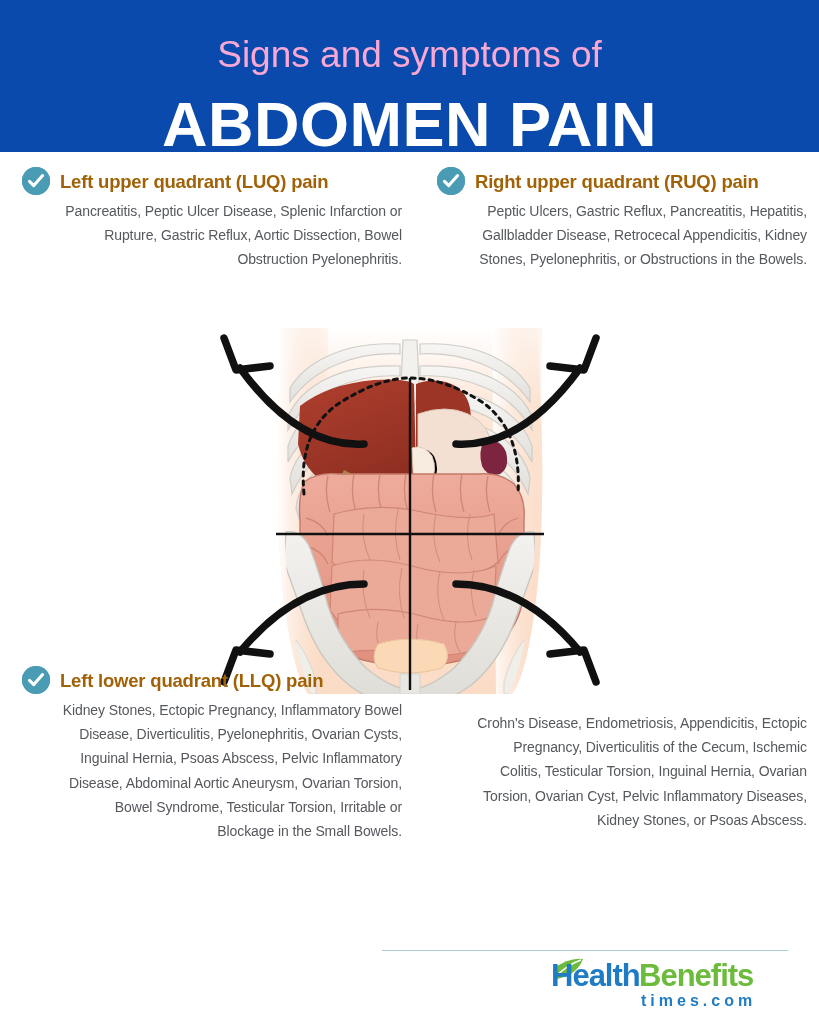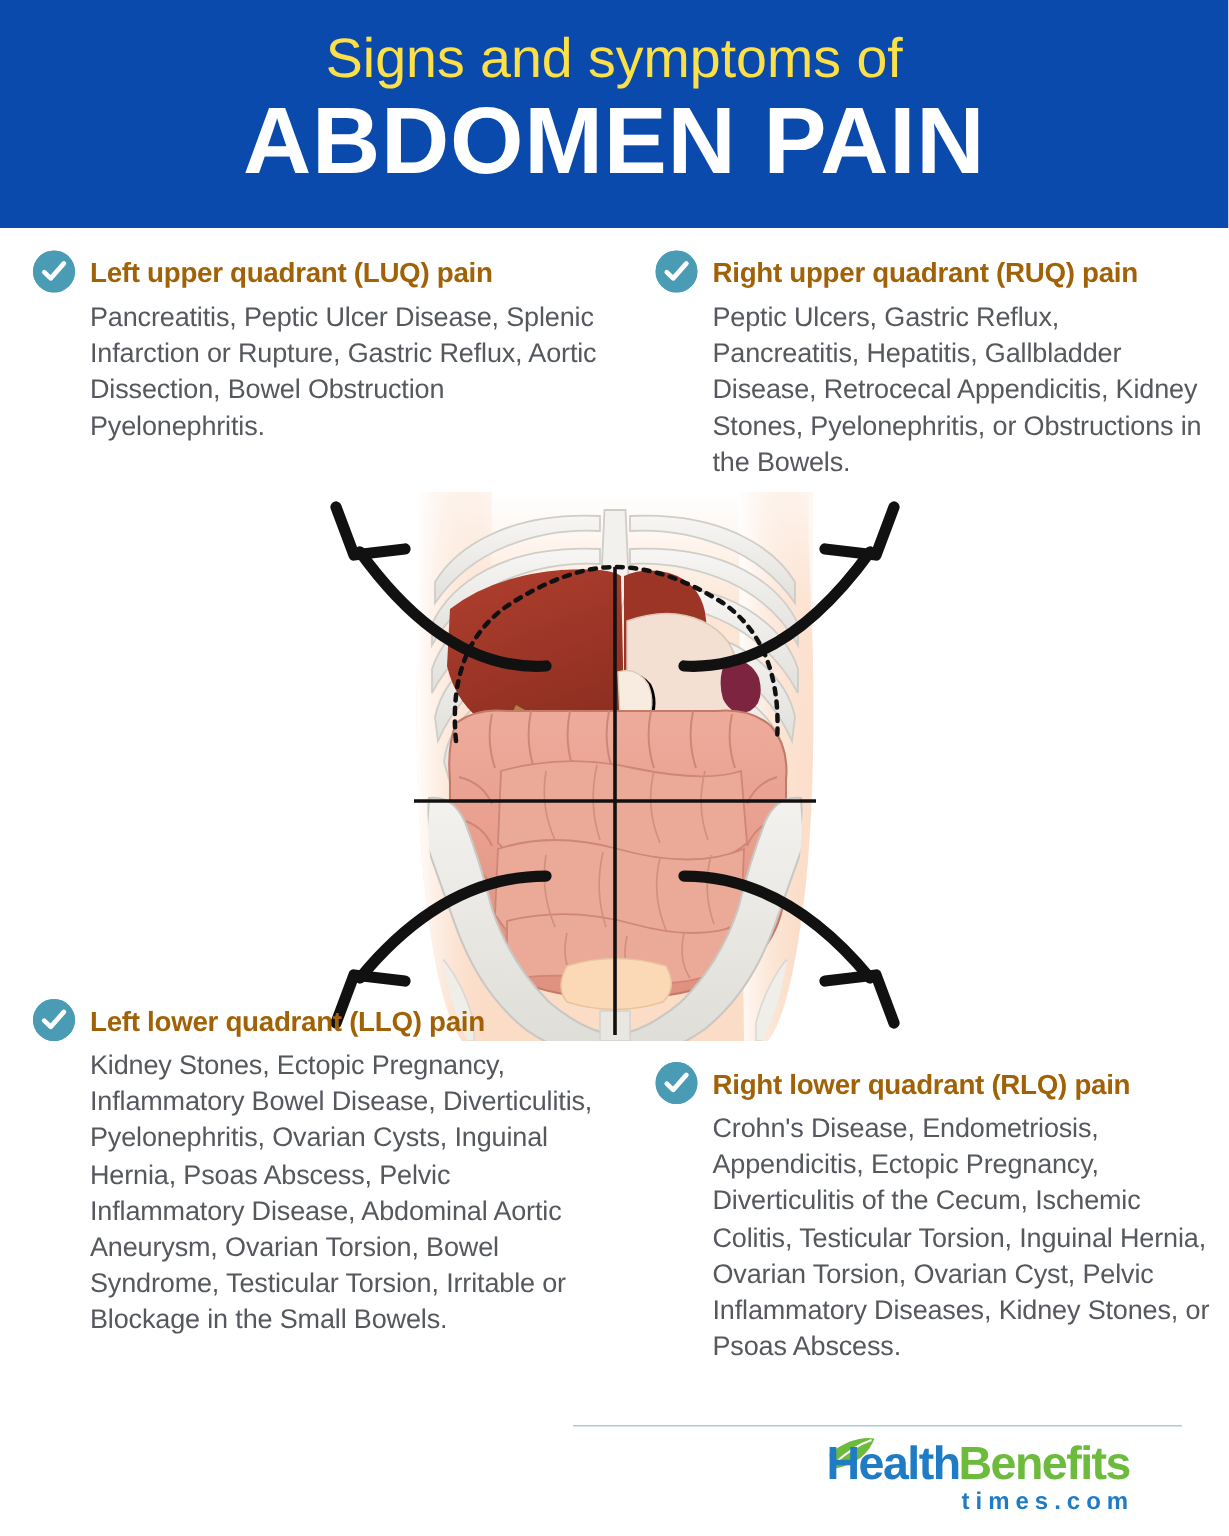--- a/index.html
+++ b/index.html
@@ -29,26 +29,26 @@
     left: 0;
     top: 0;
     width: 819px;
     height: 152px;
     background: #0a4aad;
     text-align: center;
     box-sizing: border-box;
     padding-top: 16px;
   }
   .header-sub {
-    color: #fde047;
+    color: #f9a8d4;
     font-size: 37px;
     font-weight: 400;
     letter-spacing: 0px;
     line-height: 46px;
-    margin: 0;
+    margin: 16px;
     font-family: "Liberation Sans", sans-serif;
   }
   .header-title {
     color: #ffffff;
     font-size: 63px;
     font-weight: bold;
     letter-spacing: 0.5px;
     line-height: 60px;
     margin: 0;
     margin-top: 2px;
@@ -87,25 +87,26 @@
     font-weight: bold;
     color: #a16207;
     line-height: 22px;
     letter-spacing: -0.2px;
     padding-top: 1px;
     font-family: "Liberation Sans", sans-serif;
   }
   .block-body {
     margin: 0;
     padding-left: 38px;
-    font-size: 18px;
+    font-size: 14px;
     line-height: 24.2px;
     color: #55585d;
     letter-spacing: -0.1px;
     font-family: "Liberation Sans", sans-serif;
+    text-align: right;
   }
 
   
   .illustration {
     position: absolute;
     left: 178px;
     top: 322px;
     width: 464px;
     height: 372px;
   }
@@ -327,29 +328,20 @@
           <circle cx="14" cy="14" r="14" fill="#4a9cb5"></circle>
           <path d="M7.5 14.4 L11.8 18.6 L20.6 8.6" stroke="#ffffff" stroke-width="3.1" fill="none" stroke-linecap="round" stroke-linejoin="round"></path>
         </svg>
       </span>
       <span class="block-title">Left lower quadrant (LLQ) pain</span>
     </div>
     <p class="block-body">Kidney Stones, Ectopic Pregnancy, Inflammatory Bowel Disease, Diverticulitis, Pyelonephritis, Ovarian Cysts, Inguinal Hernia, Psoas Abscess, Pelvic Inflammatory Disease, Abdominal Aortic Aneurysm, Ovarian Torsion, Bowel Syndrome, Testicular Torsion, Irritable or Blockage in the Small Bowels.</p>
   </div>
 
   <div class="block block-rlq">
-    <div class="block-head">
-      <span class="check-icon">
-        <svg viewBox="0 0 28 28" aria-hidden="true">
-          <circle cx="14" cy="14" r="14" fill="#4a9cb5"></circle>
-          <path d="M7.5 14.4 L11.8 18.6 L20.6 8.6" stroke="#ffffff" stroke-width="3.1" fill="none" stroke-linecap="round" stroke-linejoin="round"></path>
-        </svg>
-      </span>
-      <span class="block-title">Right lower quadrant (RLQ) pain</span>
-    </div>
     <p class="block-body">Crohn's Disease, Endometriosis, Appendicitis, Ectopic Pregnancy, Diverticulitis of the Cecum, Ischemic Colitis, Testicular Torsion, Inguinal Hernia, Ovarian Torsion, Ovarian Cyst, Pelvic Inflammatory Diseases, Kidney Stones, or Psoas Abscess.</p>
   </div>
 
   <div class="footer-divider"></div>
 
   <div class="logo">
     <svg viewBox="0 0 230 60" width="230" height="60" aria-hidden="true">
 
       <g>
         <path d="M4 16 Q20 4 34 6 Q28 22 8 26 Q4 22 4 16 Z" fill="#6cbb3c"></path>

